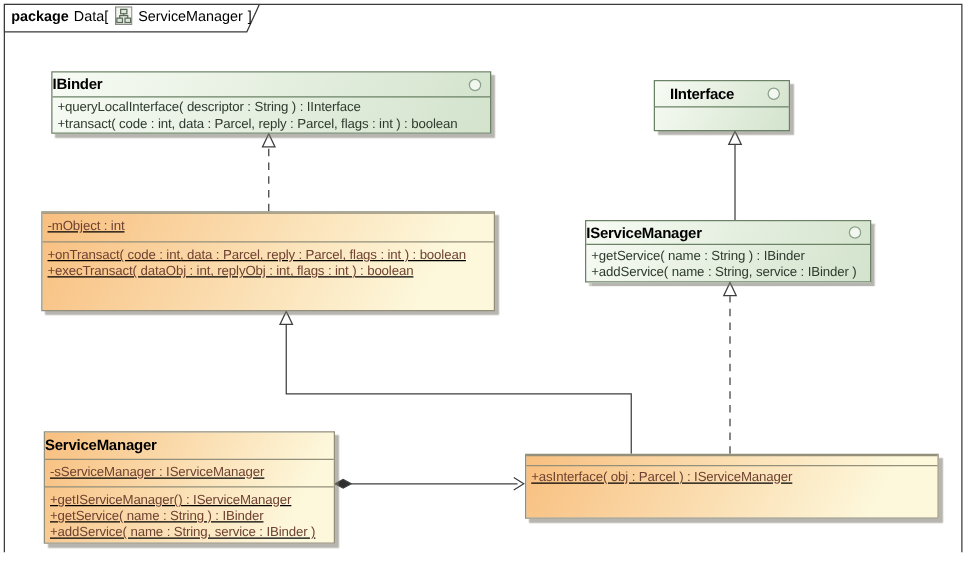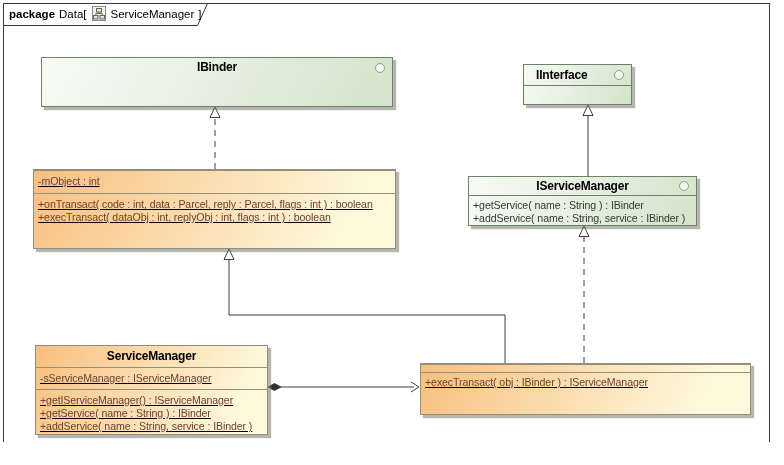--- a/index.html
+++ b/index.html
@@ -37,21 +37,21 @@
   .kind-interface {
     border-color:#6b8266;
     background:linear-gradient(118deg, #f7fbf4 0%, #d3e3cc 100%);
   }
   .kind-class {
     border-color:#928f7b;
     background:linear-gradient(118deg, #f8bf7f 0%, #fdf8dc 85%);
   }
   .box-title {
     position:relative; font-weight:bold; font-size:12px; letter-spacing:-0.2px;
-    text-align:center; color:#000; white-space:nowrap; overflow:hidden;
+    text-align:left; color:#000; white-space:nowrap; overflow:hidden;
   }
   .compartment { border-top:1px solid; overflow:hidden; }
   .kind-interface .compartment { border-top-color:#6b8266; }
   .kind-class .compartment { border-top-color:#928f7b;text-decoration:underline; }
   .member {
     font-size:10.6px; line-height:13px; letter-spacing:-0.1px;
     padding:0 2px 0 4px; white-space:nowrap;
   }
   .kind-interface .member { color:#2e3a2e; }
   .kind-class .member { color:#6e4130; }
@@ -117,20 +117,24 @@
       <path d="M268,387 L274.5,383.5 L281,387 L274.5,390.5 Z" fill="#2f2f2f"></path>
       <path d="M411,382 L419,387 L411,392" fill="none"></path>
     </g>
   </svg>
 
   <div class="uml-box kind-interface" style="left:41px;top:57px;width:352px;height:50px">
     <div class="box-title" style="height:19px;line-height:19px">
       <span>IBinder</span>
       <span class="iface-ball"></span>
     </div>
+    <div class="compartment" style="height:30px;padding-top:2px">
+      <div class="member">+queryLocalInterface( descriptor : String ) : IInterface</div>
+      <div class="member">+transact( code : int, data : Parcel, reply : Parcel, flags : int ) : boolean</div>
+    </div>
   </div>
 
   <div class="uml-box kind-interface" style="left:523px;top:64px;width:109px;height:41px">
     <div class="box-title" style="height:20px;line-height:20px;text-align:left;padding-left:12px">
       <span>IInterface</span>
       <span class="iface-ball"></span>
     </div>
     <div class="compartment" style="height:20px;padding-top:20px">
       <div class="member">+asBinder() : IBinder</div>
     </div>
@@ -167,17 +171,17 @@
     <div class="compartment" style="height:45px;padding-top:4px">
       <div class="member">+getIServiceManager() : IServiceManager</div>
       <div class="member">+getService( name : String ) : IBinder</div>
       <div class="member">+addService( name : String, service : IBinder )</div>
     </div>
   </div>
 
   <div class="uml-box kind-class" style="left:420px;top:363px;width:331px;height:52px">
     <div class="compartment" style="height:8px"></div>
     <div class="compartment" style="height:22px;padding-top:3px">
-      <div class="member">+execTransact( obj : IBinder ) : IServiceManager</div>
+      <div class="member">+asInterface( obj : Parcel ) : IServiceManager</div>
     </div>
   </div>
 
 </div>
 
 </body></html>

